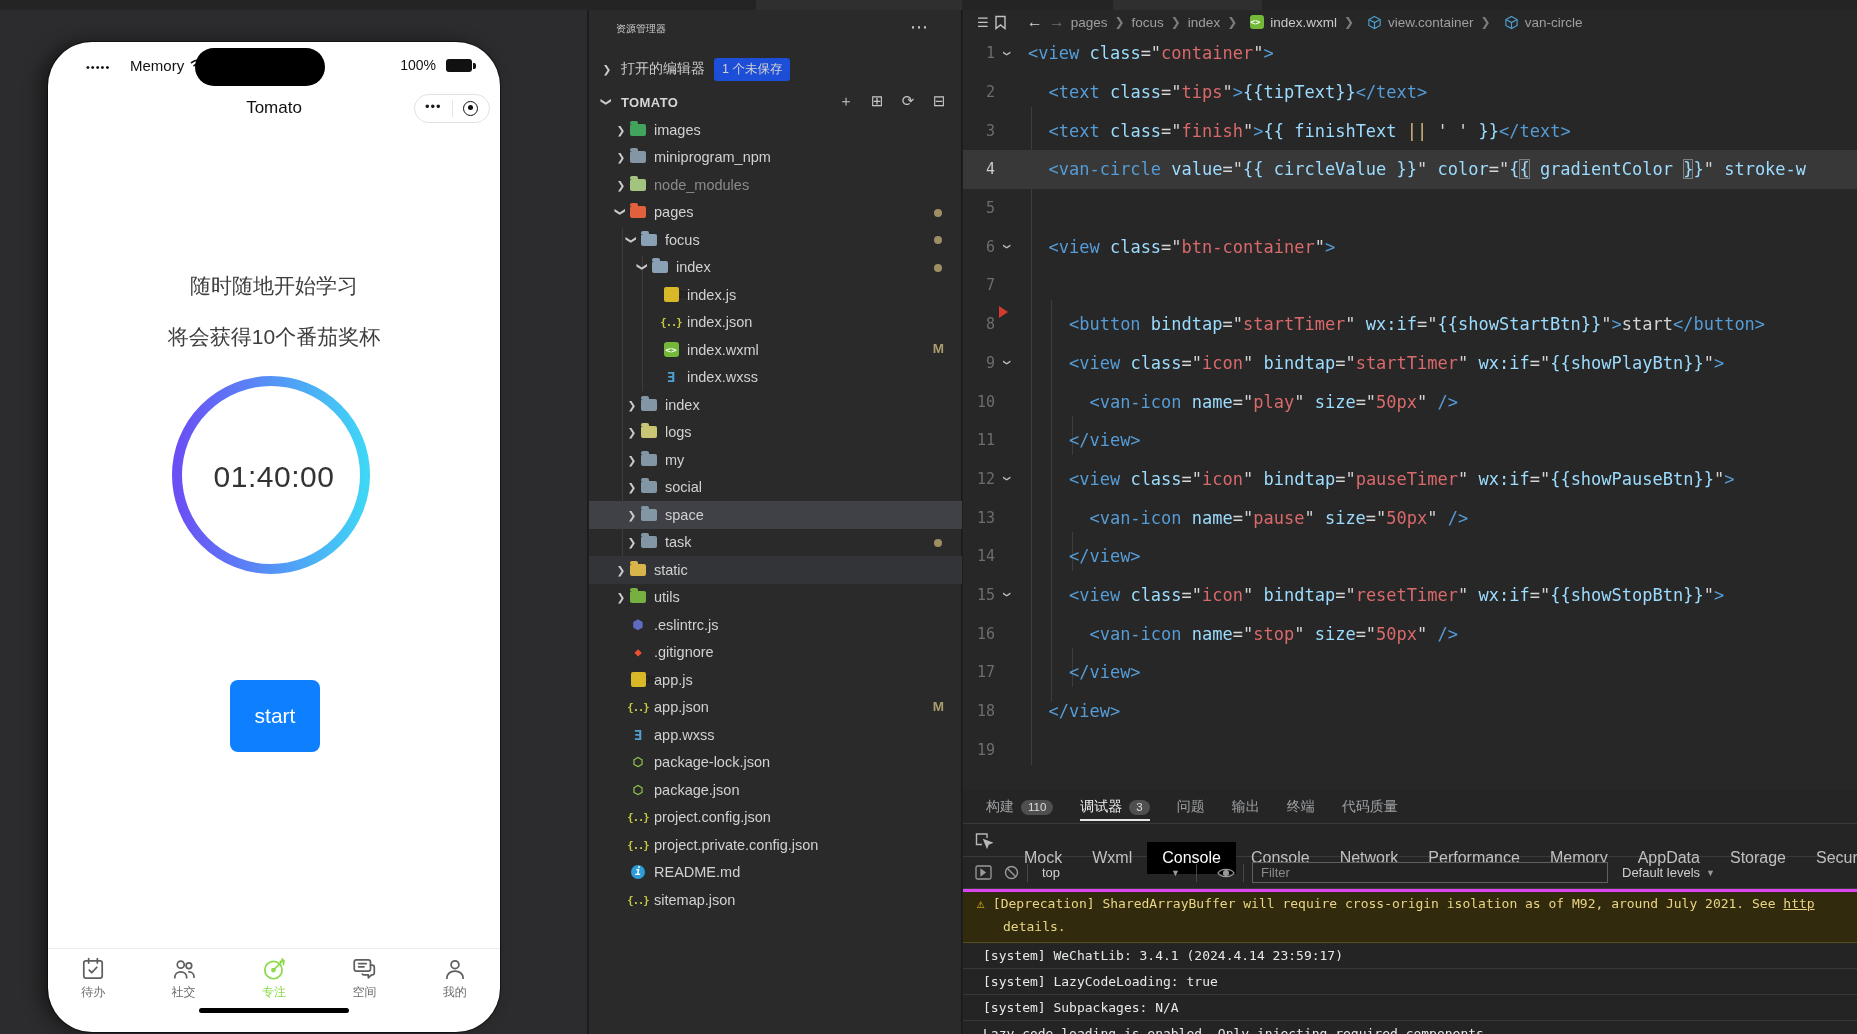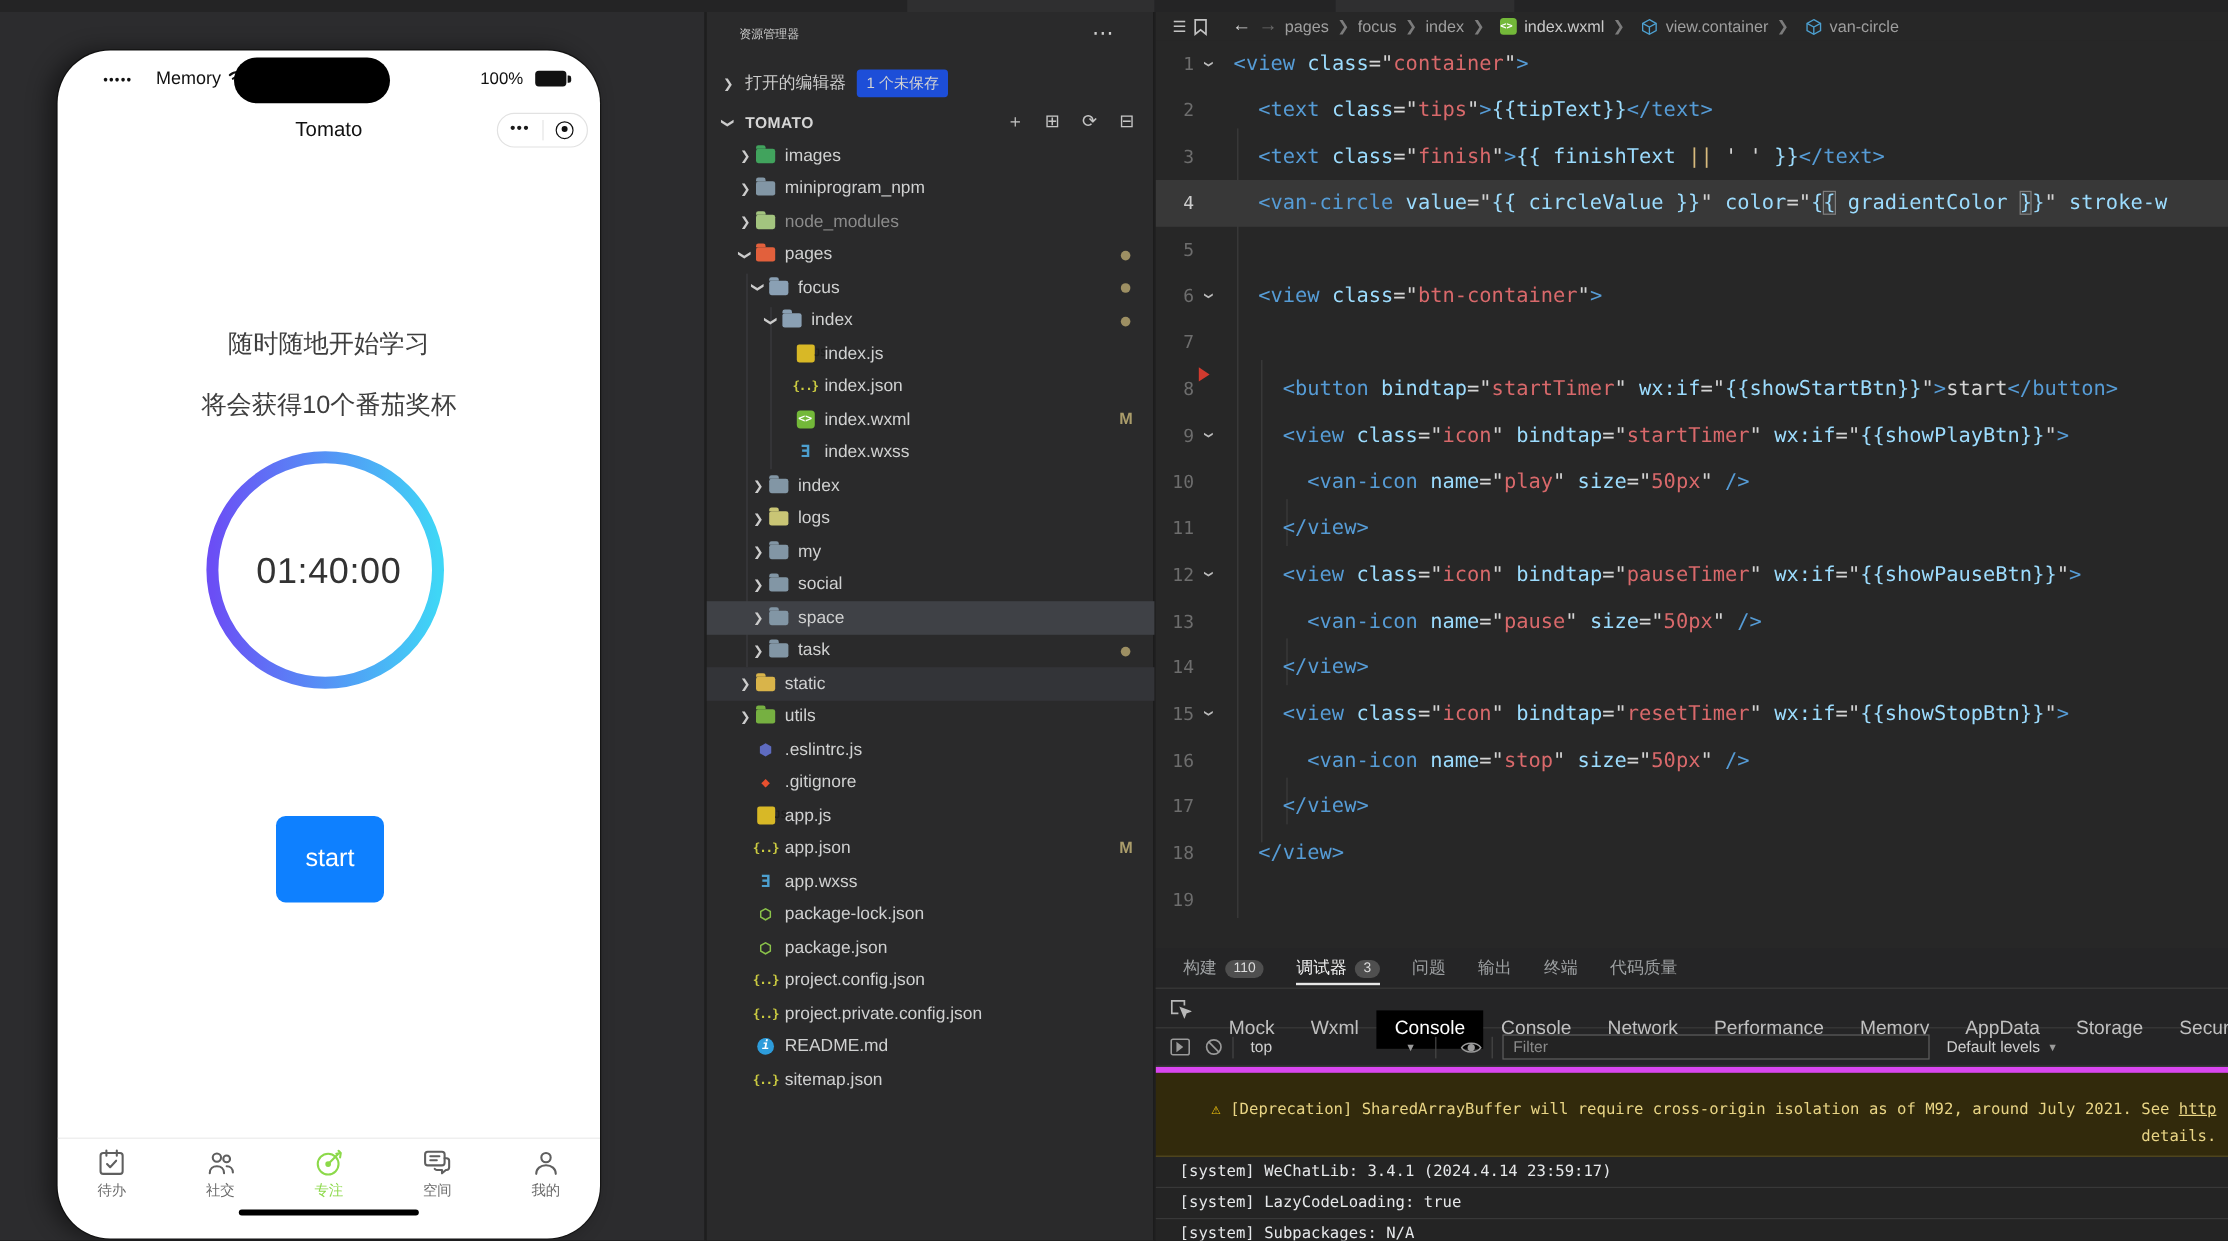--- a/index.html
+++ b/index.html
@@ -124,21 +124,21 @@
   .ct-sep { width:1px; height:18px; background:#474747; margin:0 8px; }
   .ct-frame { display:flex; align-items:center; width:152px; font-size:13px; color:#cfcfcf; padding-left:6px; }
   .ct-frame .car { margin-left:auto; margin-right:8px; color:#9a9a9a; font-size:9px; }
   .filter-box { width:356px; height:21px; border:1px solid #5f5f5f; background:#232323; color:#bcbcbc;
     font-size:13px; padding:0 8px; font-family:"Liberation Sans",sans-serif; }
   .filter-box::placeholder { color:#8a8a8a; }
   .levels { display:flex; align-items:center; gap:6px; font-size:13px; color:#cfcfcf; margin-left:14px; }
   .levels .car { color:#9a9a9a; font-size:9px; }
   .con-msgs { position:absolute; left:0; top:99px; width:894px; height:145px; overflow:hidden; background:#242424;
     font-family:"DejaVu Sans Mono","Liberation Mono",monospace; font-size:13px; }
-  .msg-warn { background:#322a0c; border-top:5px solid #d946ef; border-bottom:1px solid #564d21; padding:19px 10px 4px 14px; color:#e9d585; line-height:23px; white-space:nowrap;text-align:right; }
+  .msg-warn { background:#322a0c; border-top:3px solid #d946ef; border-bottom:1px solid #564d21; padding:0 10px 4px 14px; color:#e9d585; line-height:23px; white-space:nowrap; }
   .msg-warn .wico { color:#f2c40e; margin-right:8px; font-size:13px; }
   .msg-warn a { color:#e9d585; text-decoration:underline; }
   .warn-l2 { padding-left:26px; }
   .msg-log { padding:0 10px 0 20px; color:#e6e8ea; line-height:25px; border-bottom:1px solid #383838; white-space:nowrap; }
   svg { display:block; }
 </style>
 </head>
 <body>
 
 <div class="app">

